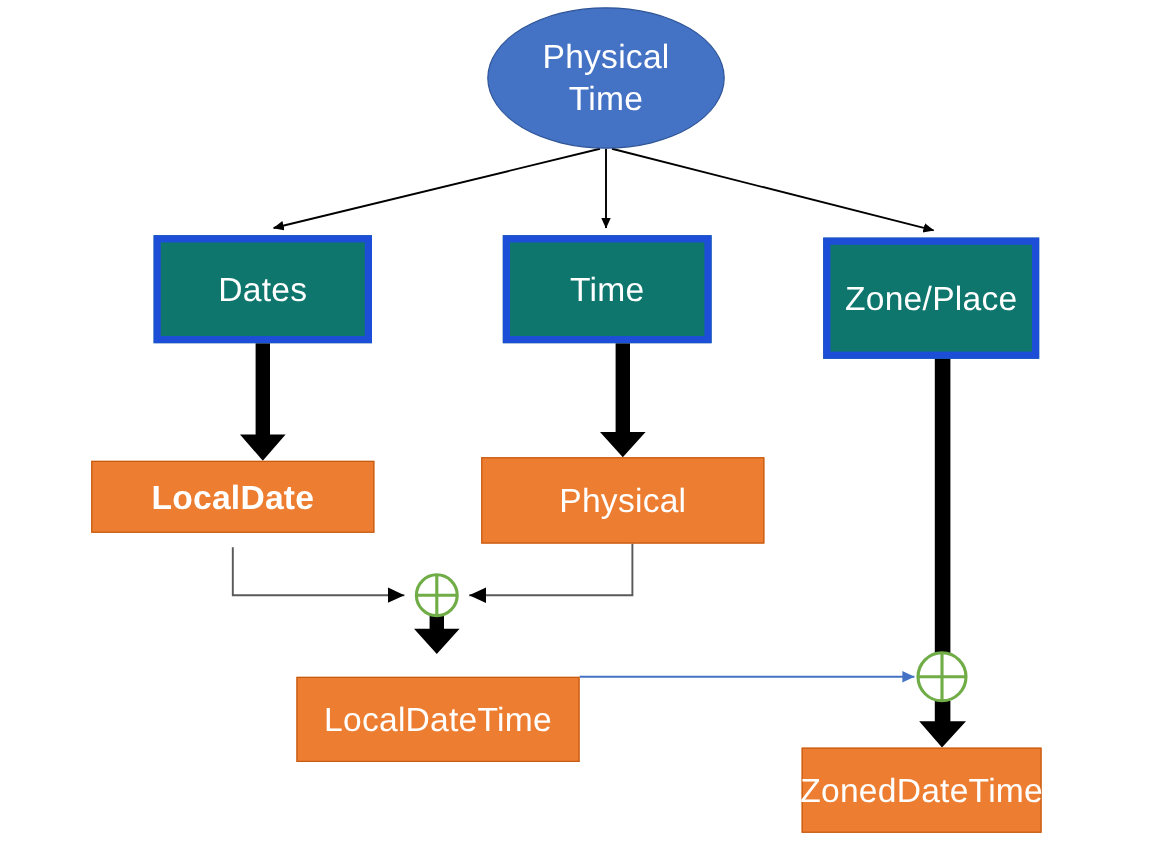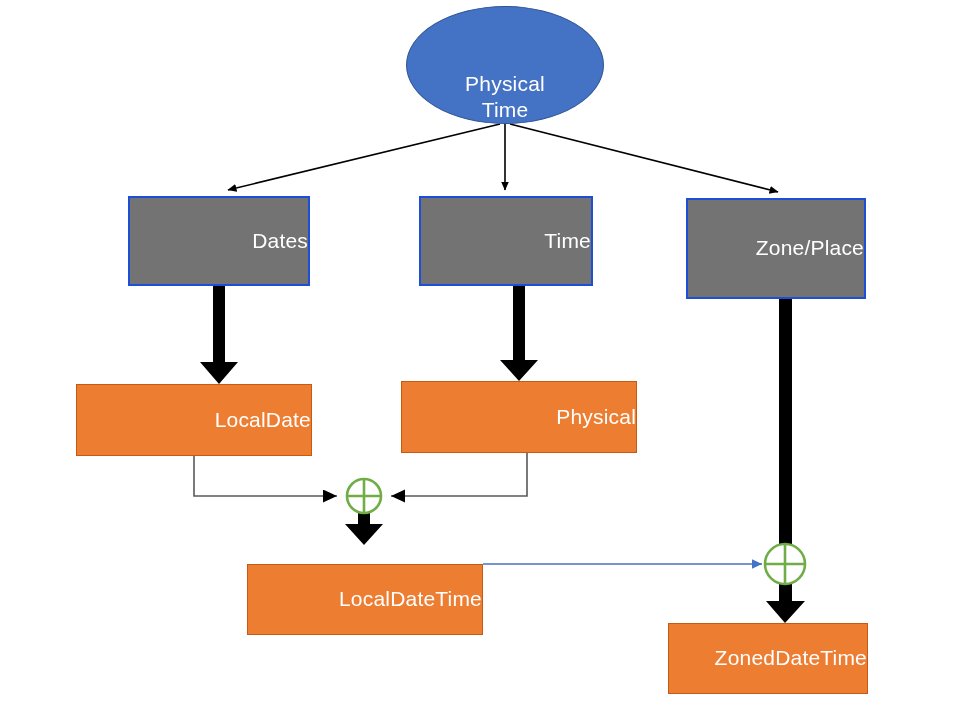--- a/index.html
+++ b/index.html
@@ -21,37 +21,37 @@
     top: 0;
     width: 971px;
     height: 712px;
     pointer-events: none;
   }
   .node {
     position: absolute;
     box-sizing: border-box;
     display: flex;
     align-items: center;
-    justify-content: flex-end;
+    justify-content: center;
     color: #ffffff;
-    font-size: 21px;
+    font-size: 28px;
     line-height: 1.25;
     text-align: center;
     letter-spacing: 0.2px;
     white-space: pre-line;
   }
   .node-ellipse {
     border-radius: 50%;
     background: #4472C4;
     border: 1px solid #2F5597;
     flex-direction: column;
   }
   .node-green {
-    background: #737373;
-    border: 2px solid #1d4ed8;
+    background: #0f766e;
+    border: 6px solid #1d4ed8;
   }
   .node-orange {
     background: #ED7D31;
     border: 1px solid #C55A11;
   }
 </style>
 </head>
 <body>
 
 <div id="canvas">
@@ -134,21 +134,21 @@
   </div>
 
   <div class="node node-green" style="left:419px; top:196px; width:174px; height:90px;">
     <span>Time</span>
   </div>
 
   <div class="node node-green" style="left:686px; top:198px; width:180px; height:101px;">
     <span>Zone/Place</span>
   </div>
 
-  <div class="node node-orange" style="left:76px; top:384px; width:236px; height:72px;">
+  <div class="node node-orange" style="left:76px; top:384px; width:236px; height:60px;font-weight:bold;">
     <span>LocalDate</span>
   </div>
 
   <div class="node node-orange" style="left:401px; top:381px; width:236px; height:72px;">
     <span>Physical</span>
   </div>
 
   <div class="node node-orange" style="left:247px; top:537px; width:236px; height:71px;margin-top:27px;">
     <span>LocalDateTime</span>
   </div>

